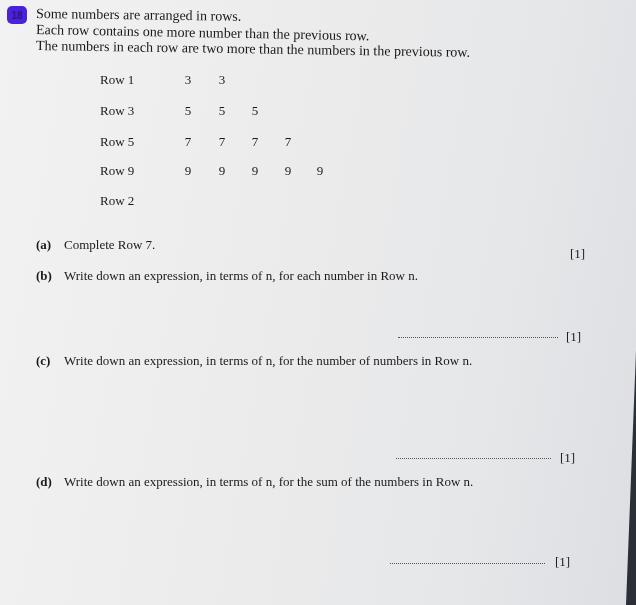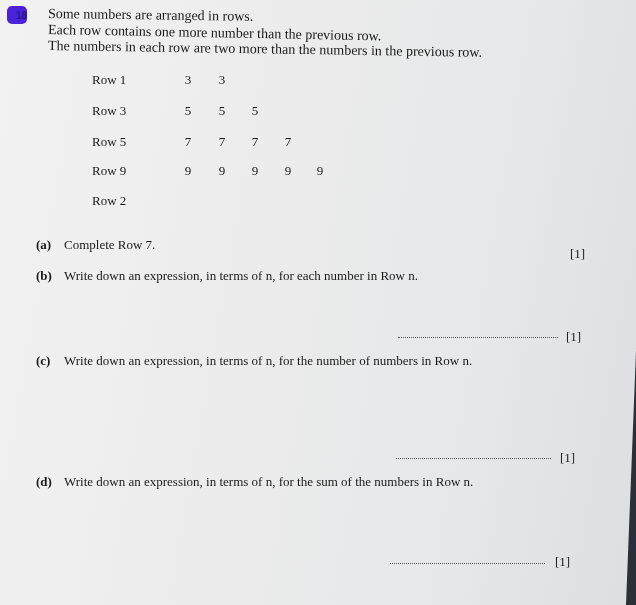--- a/index.html
+++ b/index.html
@@ -13,30 +13,30 @@
     .dark-corner {
       position: absolute; right: 0; top: 0; width: 40px; height: 605px;
       background: linear-gradient(90deg, rgba(0,0,0,0) 0%, rgba(0,0,0,0) 100%);
       clip-path: polygon(100% 58%, 100% 100%, 75% 100%);
       background-color: #2b3038;
     }
     .badge {
       position: absolute; left: 7px; top: 6px; width: 20px; height: 18px;
       background: #4a22d8; border-radius: 5px;
       color: #2a1688; font-size: 10px; font-weight: bold;
-      display: flex; align-items: center; justify-content: flex-end;
+      display: flex; align-items: center; justify-content: center;
       font-family: "Liberation Sans", sans-serif;
     }
-    .intro { position: absolute; left: 48px; top: 6px; font-size: 14px; line-height: 16px; }
+    .intro { position: absolute; left: 36px; top: 6px; font-size: 14px; line-height: 16px; }
     .intro .l1 { transform: rotate(0.8deg); transform-origin: left; }
     .intro .l2 { transform: rotate(1.1deg); transform-origin: left; }
     .intro .l3 { transform: rotate(0.9deg); transform-origin: left; }
     .rows { position: absolute; left: 92px; top: 72px; font-size: 13px; }
     .row { position: absolute; left: 0; height: 16px; white-space: nowrap; }
-    .row .label { position: absolute; left: 0; width: 60px; }
+    .row .label { position: absolute; left: 8px; width: 60px; }
     .row .num { position: absolute; width: 12px; text-align: center; }
     .q { position: absolute; font-size: 13px; white-space: nowrap; }
     .q .tag { position: absolute; left: 0; font-weight: bold; }
     .q .text { position: absolute; left: 28px; }
     .marks { position: absolute; font-size: 13px; }
     .dots {
       position: absolute; height: 0; border-bottom: 1px dotted #555;
     }
   </style>
 </head>

